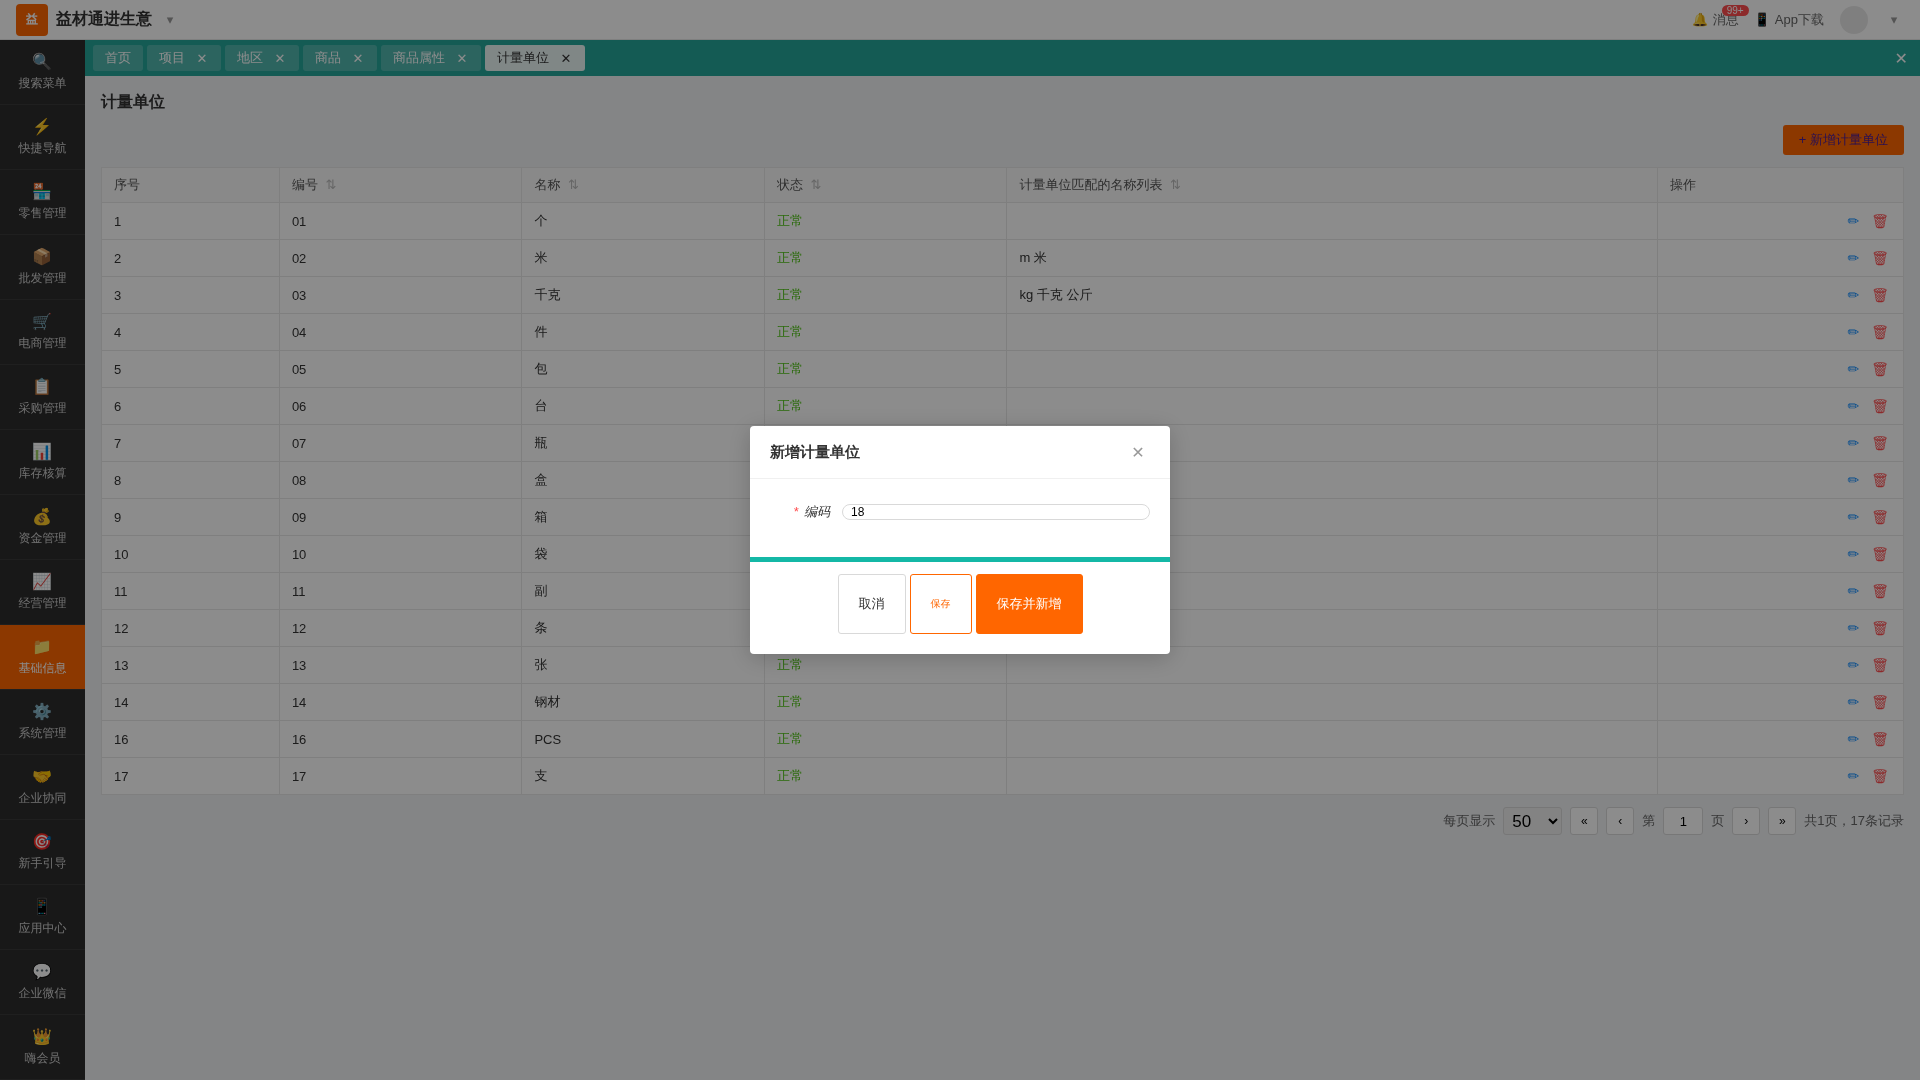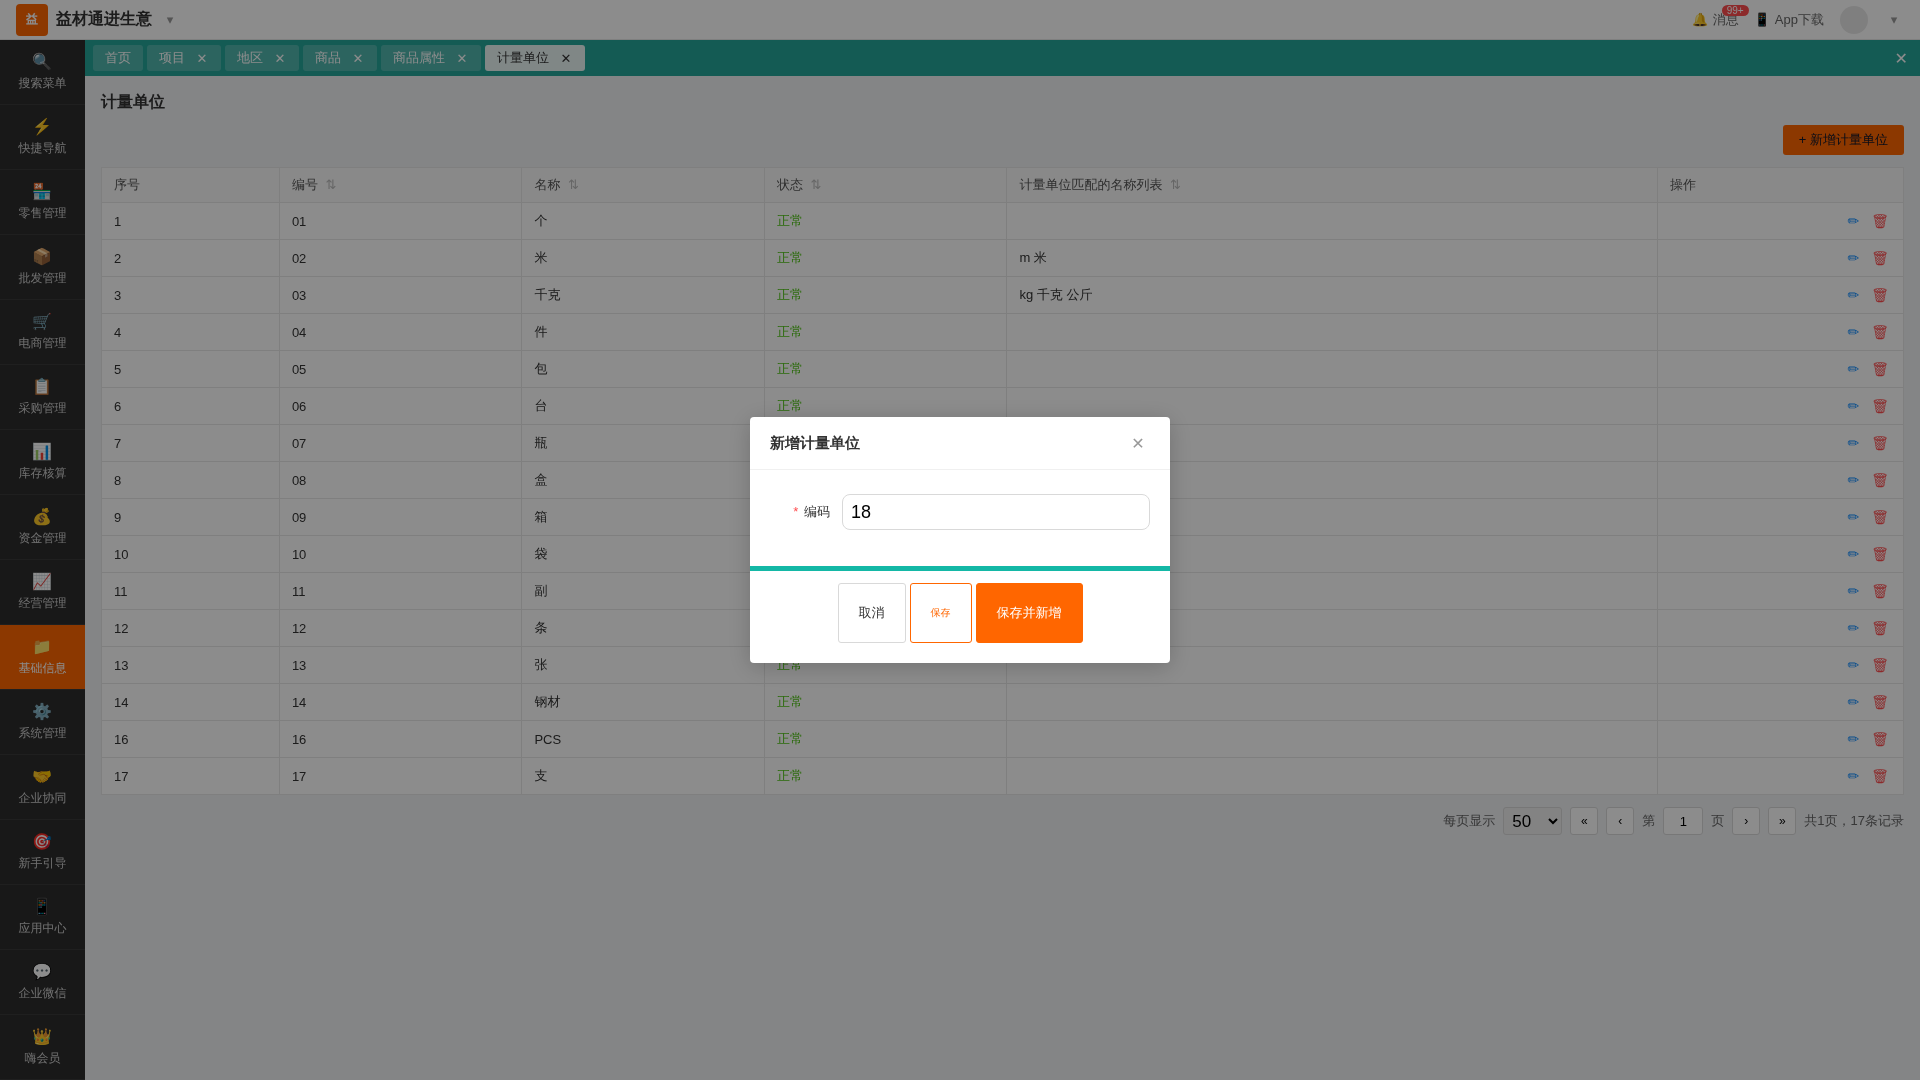--- a/index.html
+++ b/index.html
@@ -153,21 +153,21 @@
       margin-bottom: 12px;
     }
 
     .toolbar {
       display: flex;
       justify-content: flex-end;
       margin-bottom: 12px;
     }
     .btn-add {
       background: #f60;
-      color: #0f172a;
+      color: #4c1d95;
       border: none;
       padding: 6px 16px;
       border-radius: 3px;
       cursor: pointer;
       font-size: 13px;
     }
 
     
     .data-table {
       width: 100%;
@@ -277,29 +277,30 @@
       align-items: center;
       margin-bottom: 20px;
     }
     .form-label {
       width: 60px;
       text-align: right;
       margin-right: 12px;
       font-size: 13px;
       color: #333;
       flex-shrink: 0;
+      font-style: italic;
     }
     .form-label .required { color: #ff4d4f; margin-right: 2px; }
     .form-input {
       flex: 1;
-      height: 36px;
+      height: 16px;
       border: 1px solid #d9d9d9;
       border-radius: 8px;
       padding: 0 8px;
-      font-size: 18px;
+      font-size: 12px;
       outline: none;
     }
     .form-input.highlighted { border-color: #f60; }
     .modal-footer {
       display: flex;
       justify-content: center;
       gap: 4px;
       padding: 12px 20px 20px;
       border-top: 5px solid #14b8a6;
     }

